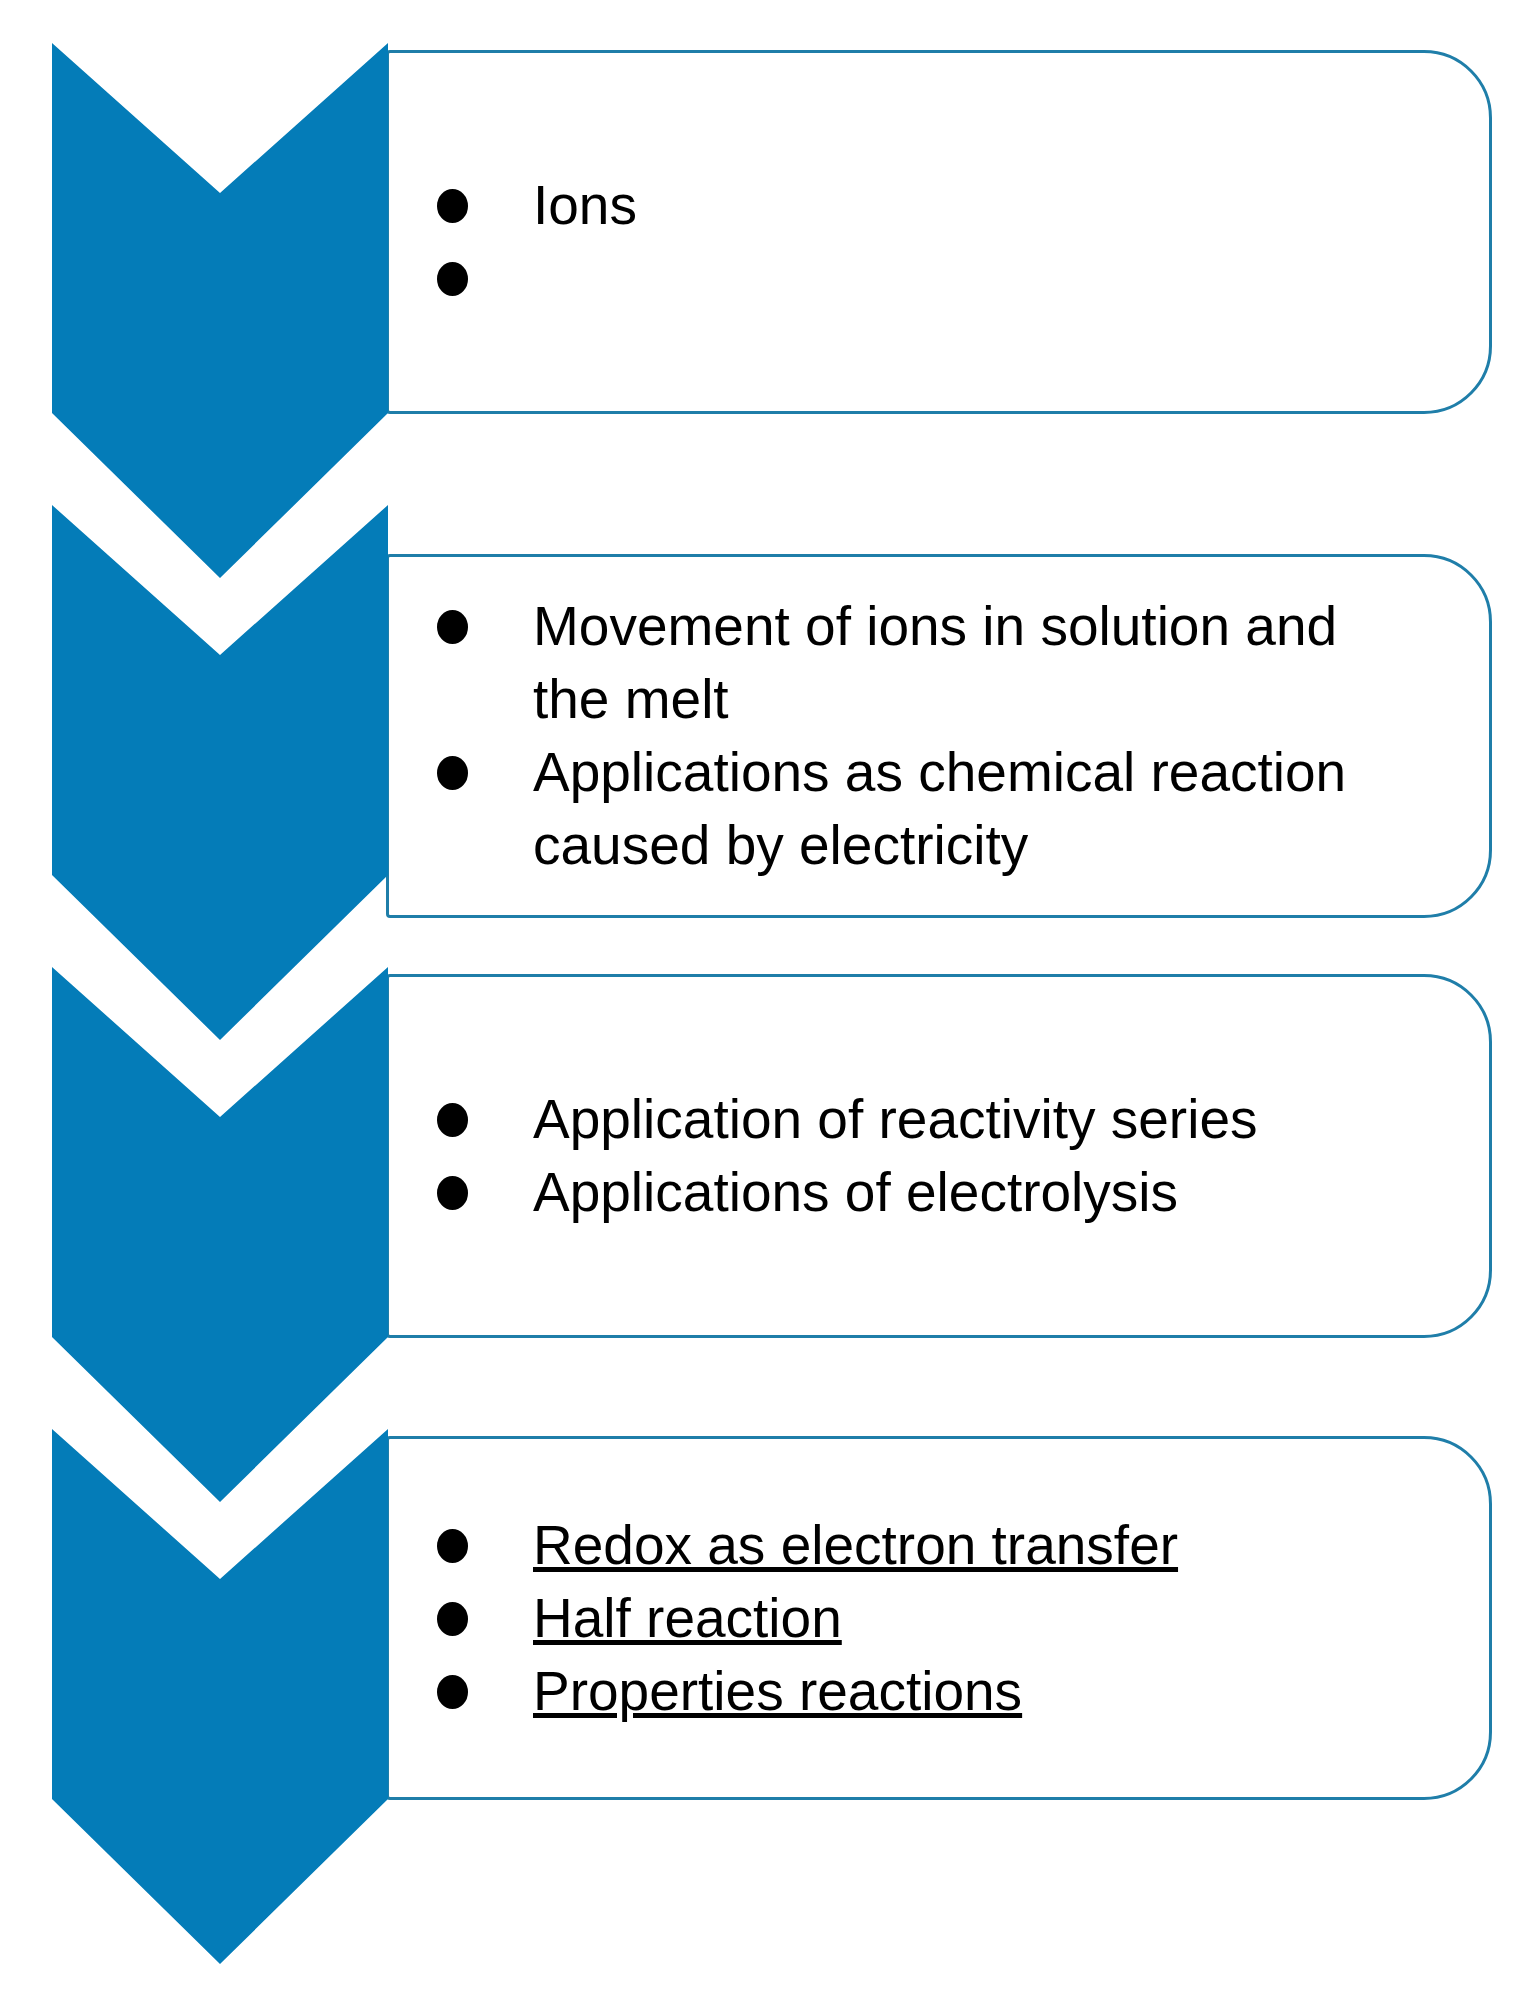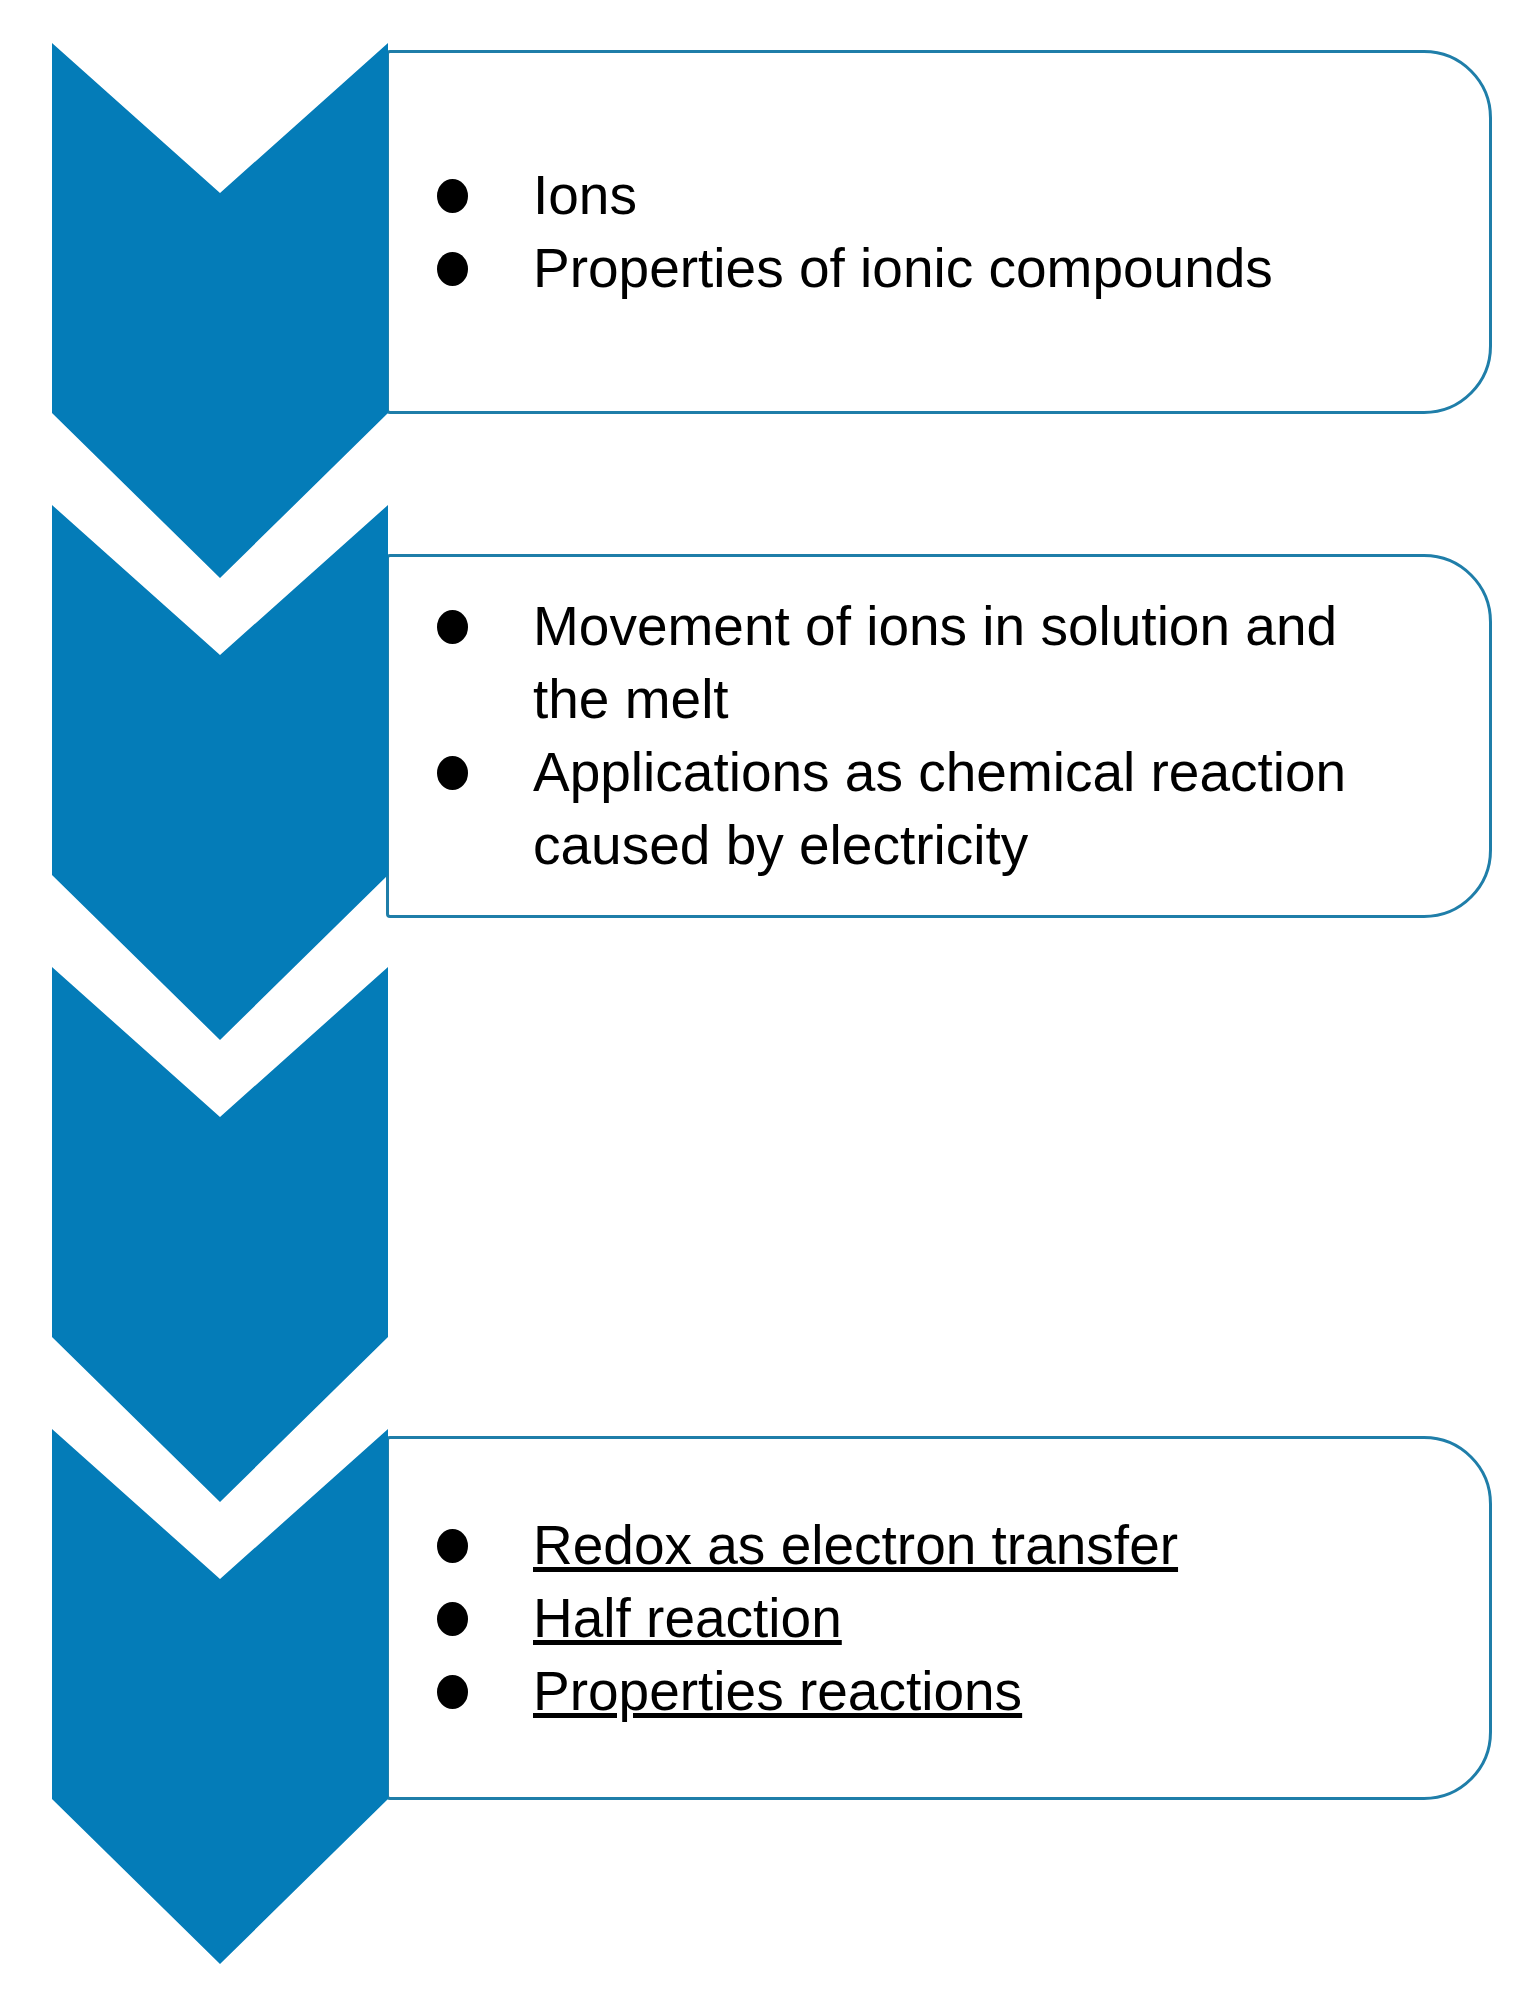--- a/index.html
+++ b/index.html
@@ -85,38 +85,49 @@
   <div class="chevron s4"></div>
 
   <div class="box s1">
     <ul class="bullets">
       <li class="bullet-item">
         <span class="dot"></span>
         <span class="bullet-text">Ions</span>
       </li>
       <li class="bullet-item">
         <span class="dot"></span>
-        <span class="bullet-text">Properties of ionic compounds</span>
       </li>
     </ul>
   </div>
 
   <div class="box s2">
     <ul class="bullets">
       <li class="bullet-item">
         <span class="dot"></span>
         <span class="bullet-text">Movement of ions in solution and the melt</span>
       </li>
       <li class="bullet-item">
         <span class="dot"></span>
         <span class="bullet-text">Applications as chemical reaction caused by electricity</span>
       </li>
     </ul>
   </div>
 
+  <div class="box s3">
+    <ul class="bullets">
+      <li class="bullet-item">
+        <span class="dot"></span>
+        <span class="bullet-text">Application of reactivity series</span>
+      </li>
+      <li class="bullet-item">
+        <span class="dot"></span>
+        <span class="bullet-text">Applications of electrolysis</span>
+      </li>
+    </ul>
+  </div>
 
   <div class="box s4">
     <ul class="bullets">
       <li class="bullet-item">
         <span class="dot"></span>
         <span class="bullet-text">Redox as electron transfer</span>
       </li>
       <li class="bullet-item">
         <span class="dot"></span>
         <span class="bullet-text">Half reaction</span>

